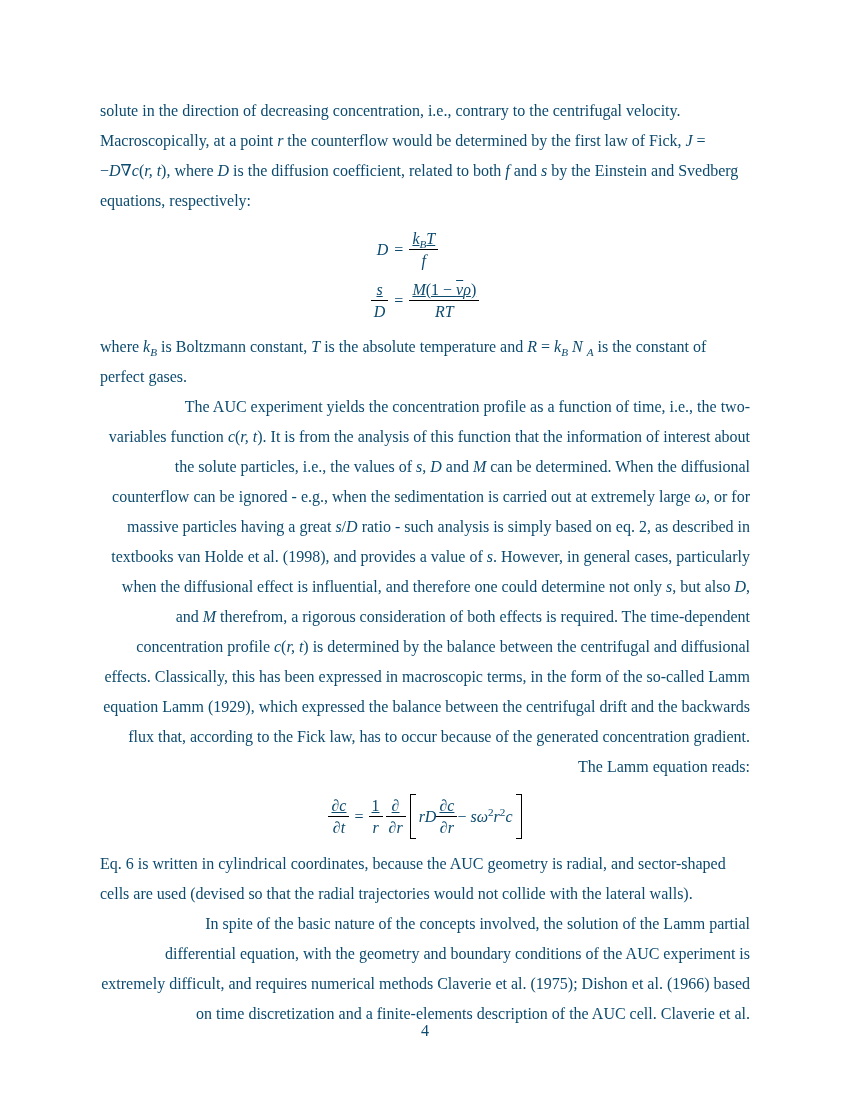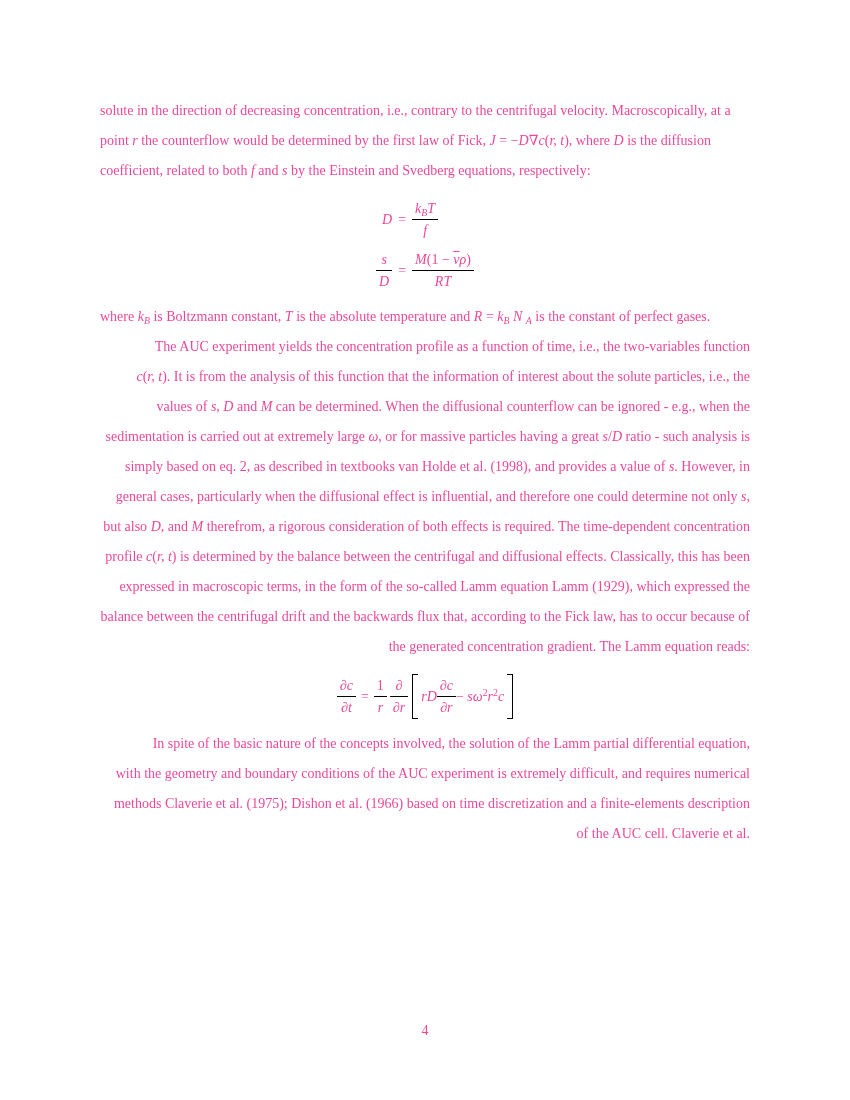--- a/index.html
+++ b/index.html
@@ -5,43 +5,43 @@
   html, body { margin: 0; padding: 0; background: #e8e8e8; }
   .page {
     position: relative;
     width: 850px;
     height: 1100px;
     margin: 0 auto;
     background: #ffffff;
     box-sizing: border-box;
     padding: 96px 100px 0 100px;
     font-family: "Liberation Serif", "DejaVu Serif", serif;
-    font-size: 14px;
+    font-size: 16px;
     line-height: 30px;
-    color: #ec4899;
+    color: #0c4a6e;
     overflow: hidden;
   }
   p.para { margin: 0; text-align: left; }
   p.para.indent { text-indent: 48px; text-align: right; }
   .it { font-style: italic; }
   .sub { font-size: 0.7em; vertical-align: -0.35em; line-height: 0; }
   .sup { font-size: 0.7em; vertical-align: 0.55em; line-height: 0; }
   .ov { text-decoration: overline; }
 
   
   .eqalign { display: table; margin: 8px auto 6px auto; border-collapse: collapse; }
   .eq-row { display: table-row; }
   .eq-cell { display: table-cell; vertical-align: middle; padding: 5px 0; line-height: 20px; }
   .eq-lhs { text-align: right; }
   .eq-mid { padding-left: 6px; padding-right: 6px; text-align: center; }
   .eq-rhs { text-align: left; }
 
   
   .frac { display: inline-block; vertical-align: middle; text-align: center; line-height: 19px; }
-  .frac .num { display: block; border-bottom: 1px solid #000; padding: 0 3px 1px 3px; }
+  .frac .num { display: block; border-bottom: 1px solid #000; padding: 0 3px 1px 3px; text-decoration: underline; }
   .frac .den { display: block; padding: 1px 3px 0 3px; }
 
   
   .eq-center { display: flex; justify-content: center; align-items: center; margin: 12px 0 10px 0; line-height: 20px; }
   .eq-piece { display: inline-flex; align-items: center; }
   .gap { width: 5px; }
   .sgap { width: 3px; }
 
   
   .bgroup { display: inline-flex; align-items: stretch; margin-left: 4px; }
@@ -121,18 +121,19 @@
         <span class="frac">
           <span class="num"><span class="it">∂c</span></span>
           <span class="den"><span class="it">∂r</span></span>
         </span>
         <span><span> − </span><span class="it">sω</span><span class="sup">2</span><span class="it">r</span><span class="sup">2</span><span class="it">c</span></span>
       </span>
       <span class="brk r"></span>
     </span>
   </div>
 
+  <p class="para"><span>Eq. 6 is written in cylindrical coordinates, because the AUC geometry is radial, and sector-shaped cells are used (devised so that the radial trajectories would not collide with the lateral walls).</span></p>
 
   <p class="para indent"><span>In spite of the basic nature of the concepts involved, the solution of the Lamm partial differential equation, with the geometry and boundary conditions of the AUC experiment is extremely difficult, and requires numerical methods Claverie et al. (1975); Dishon et al. (1966) based on time discretization and a finite-elements description of the AUC cell. Claverie et al.</span></p>
 
   <div class="footer">4</div>
 
 </div>
 
 </body></html>

